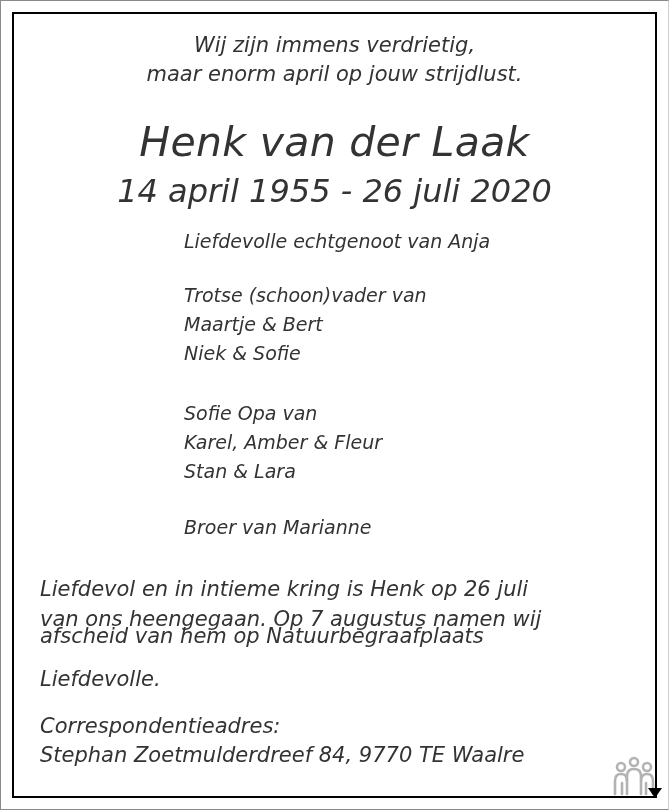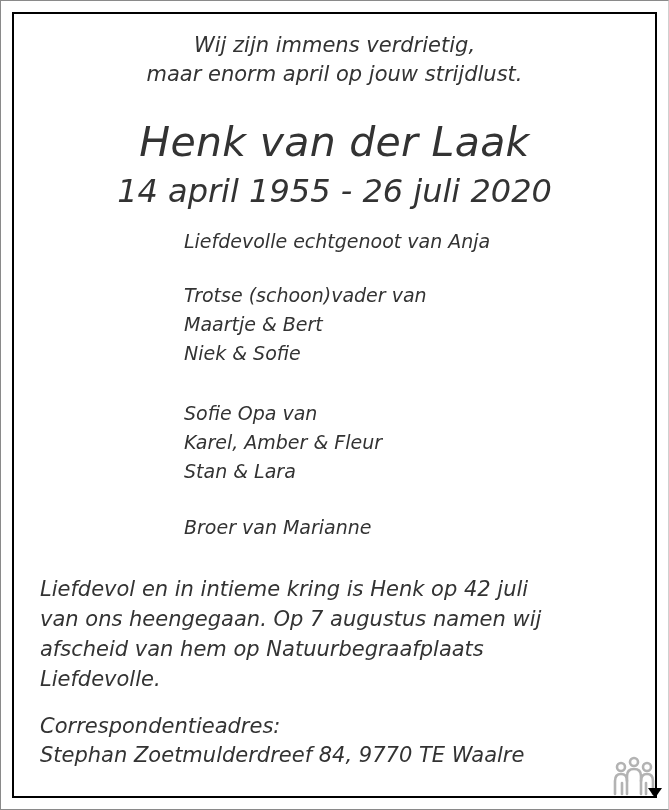--- a/index.html
+++ b/index.html
@@ -38,23 +38,23 @@
 <div class="line fam" style="top:284px">Trotse (schoon)vader van</div>
 <div class="line fam" style="top:313px">Maartje &amp; Bert</div>
 <div class="line fam" style="top:342px">Niek &amp; Sofie</div>
 
 <div class="line fam" style="top:402px">Sofie Opa van</div>
 <div class="line fam" style="top:431px">Karel, Amber &amp; Fleur</div>
 <div class="line fam" style="top:460px">Stan &amp; Lara</div>
 
 <div class="line fam" style="top:516px">Broer van Marianne</div>
 
-<div class="line body" style="top:577px">Liefdevol en in intieme kring is Henk op 42 juli</div>
+<div class="line body" style="top:577px">Liefdevol en in intieme kring is Henk op 26 juli</div>
 <div class="line body" style="top:607px">van ons heengegaan. Op 7 augustus namen wij</div>
-<div class="line body" style="top:637px">afscheid van hem op Natuurbegraafplaats</div>
+<div class="line body" style="top:624px">afscheid van hem op Natuurbegraafplaats</div>
 <div class="line body" style="top:667px">Liefdevolle.</div>
 
 <div class="line body" style="top:714px">Correspondentieadres:</div>
 <div class="line body" style="top:743px">Stephan Zoetmulderdreef 84, 9770 TE Waalre</div>
 
 <div class="logo">
   <svg width="44" height="40" viewBox="0 0 44 40">
     <g fill="none" stroke="#b3b3b3" stroke-width="2.6" stroke-linecap="round">
       <circle cx="9" cy="11" r="4"></circle>
       <circle cx="22" cy="6" r="4"></circle>

